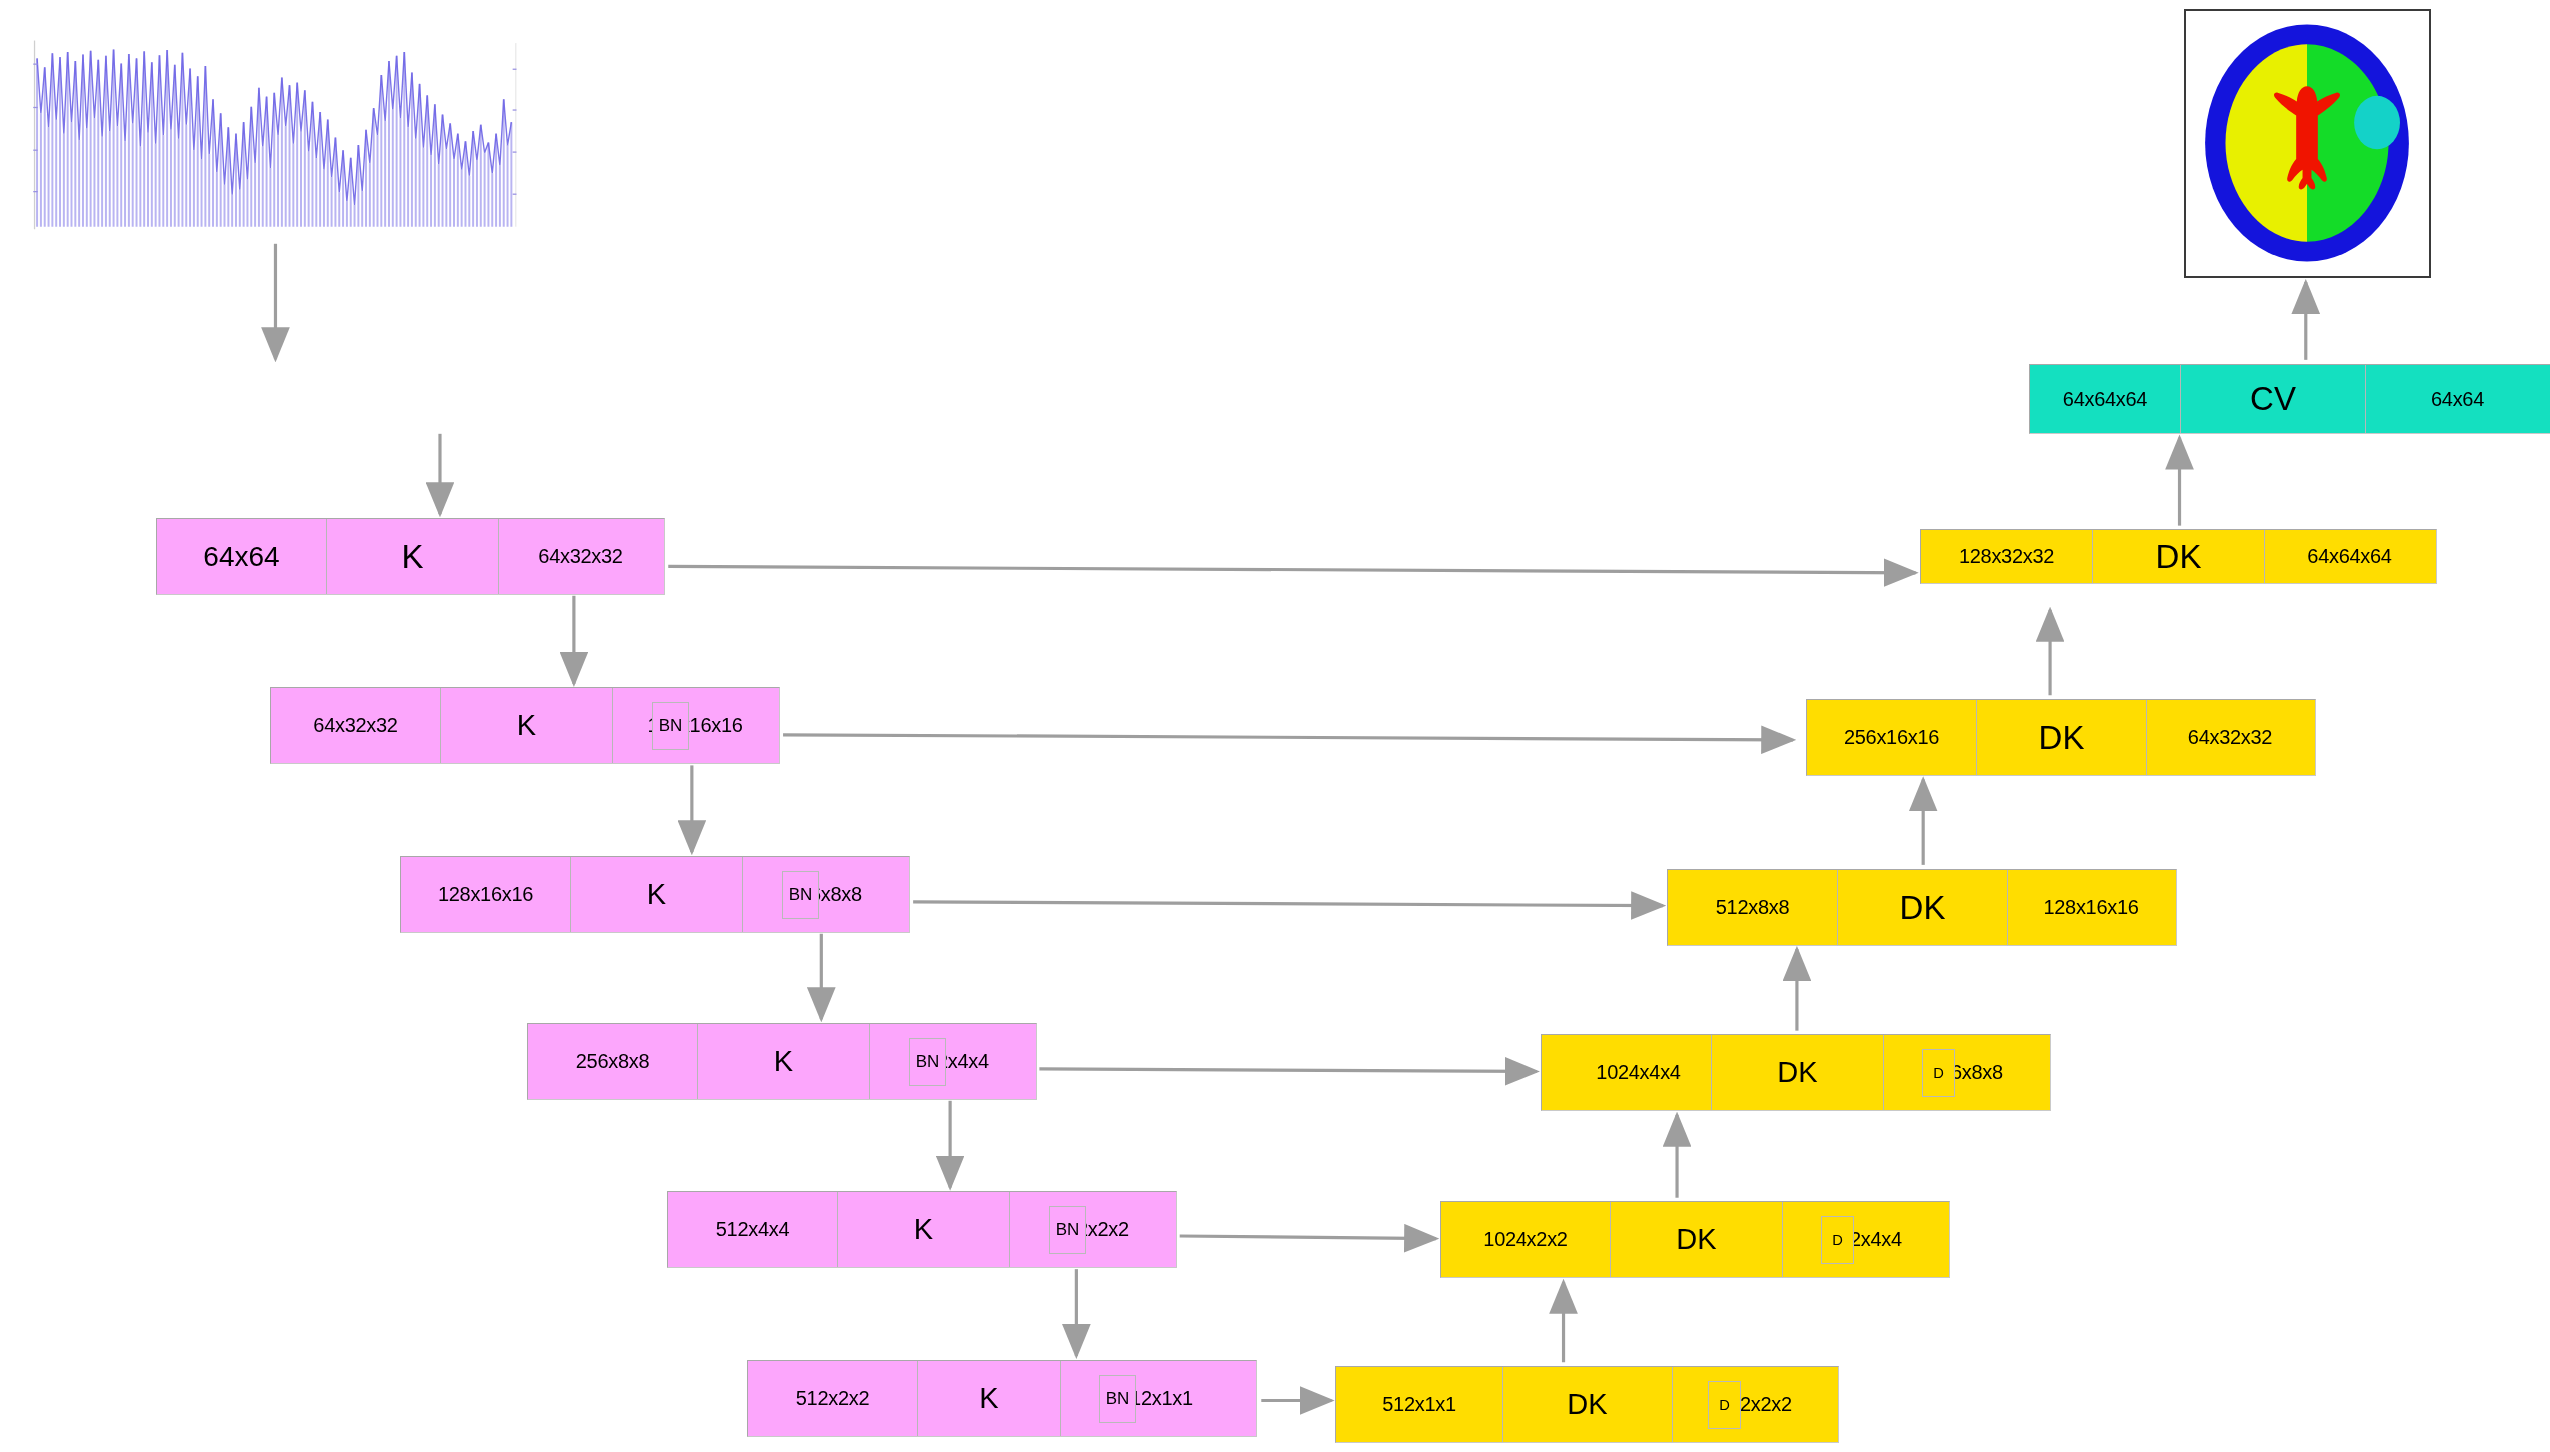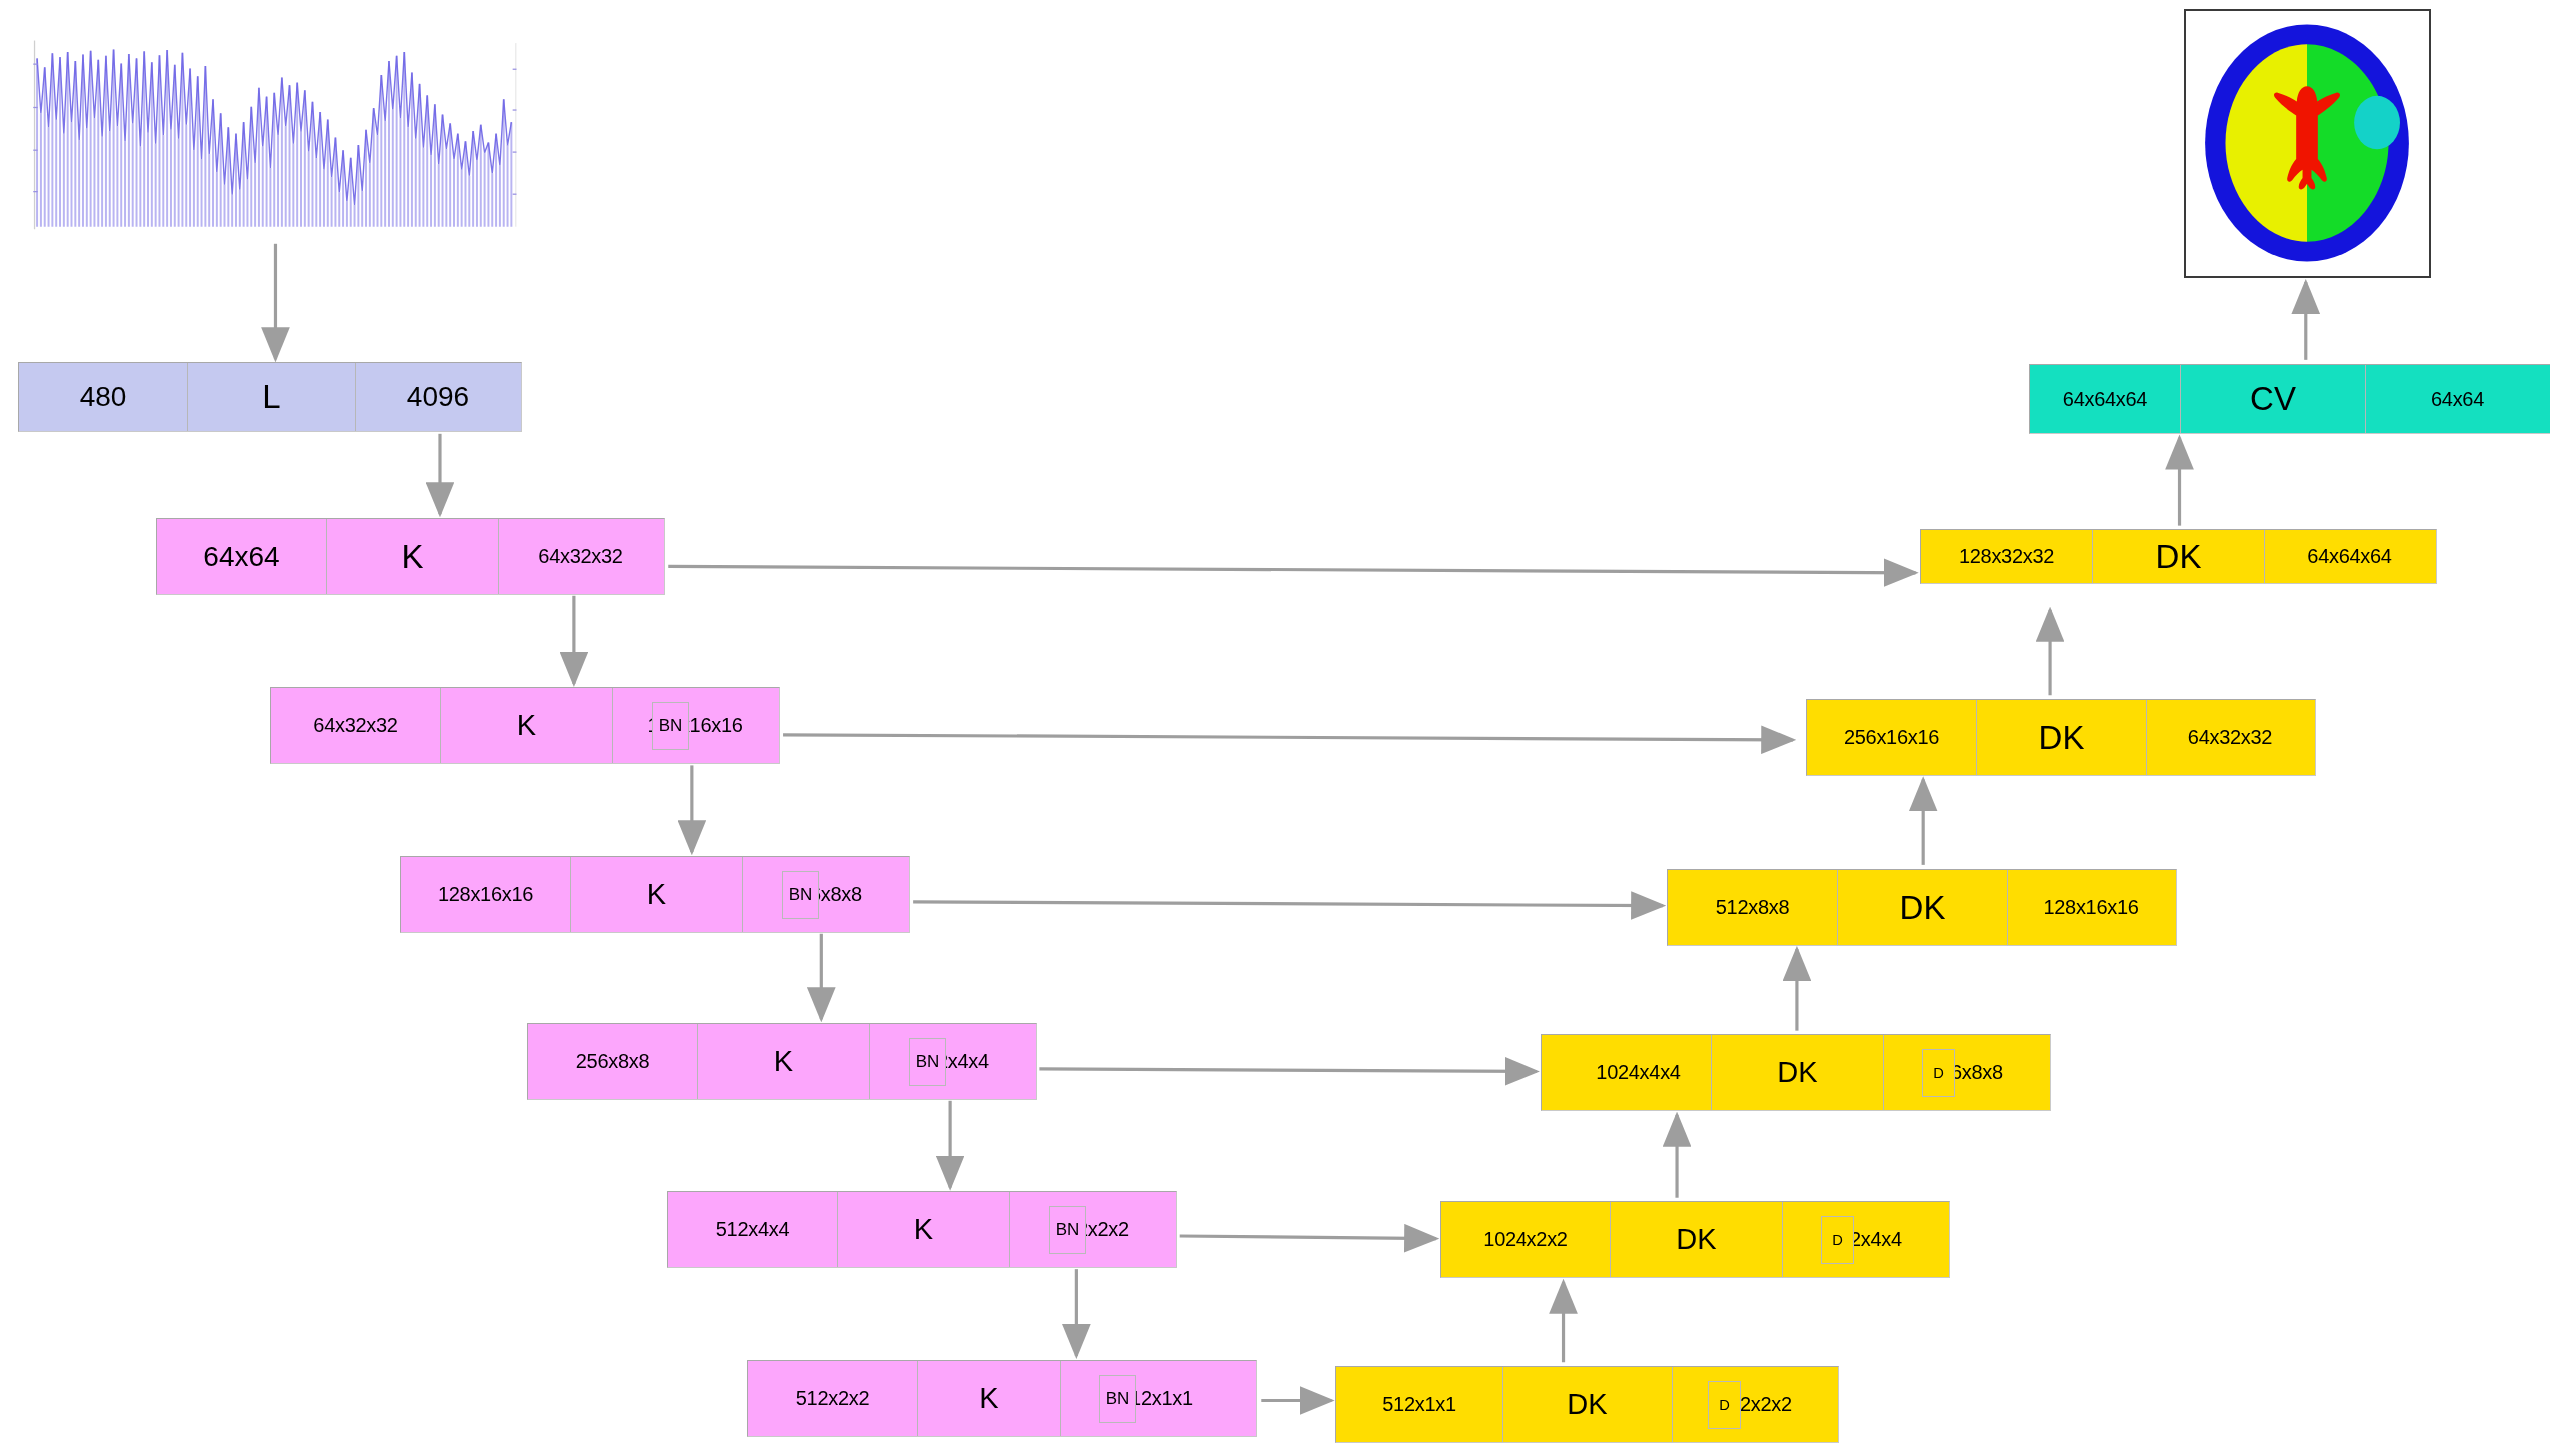--- a/index.html
+++ b/index.html
@@ -187,25 +187,20 @@
                C163,270 158,268 159,262
                C161,252 166,240 173,232
                L173,164
                C164,158 150,148 140,136
                C136,131 139,127 144,128
                C154,131 166,136 174,142
                C175,128 181,118 190,118 Z" fill="#f01400"></path>
     </svg>
   </div>
 
-  <div class="block blk-lav" style="left:18px; top:362px; width:504px; height:70px;">
-    <div class="cell dim-lg" style="width:168px;">480</div>
-    <div class="cell op-lg" style="width:168px;">L</div>
-    <div class="cell dim-lg" style="width:165px;">4096</div>
-  </div>
 
   <div class="block blk-pink" style="left:156px; top:518px; width:509px; height:77px;">
     <div class="cell dim-lg" style="width:169px;">64x64</div>
     <div class="cell op-lg" style="width:172px;">K</div>
     <div class="cell dim" style="width:164px;">64x32x32</div>
   </div>
 
   <div class="block blk-pink" style="left:270px; top:687px; width:510px; height:77px;">
     <div class="cell dim" style="width:169px;">64x32x32</div>
     <div class="cell op" style="width:172px;">K</div>

